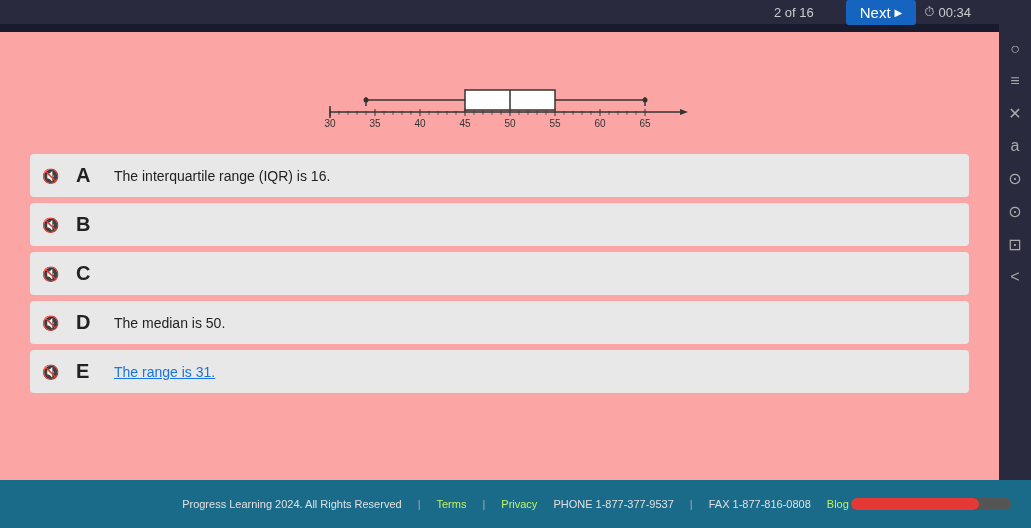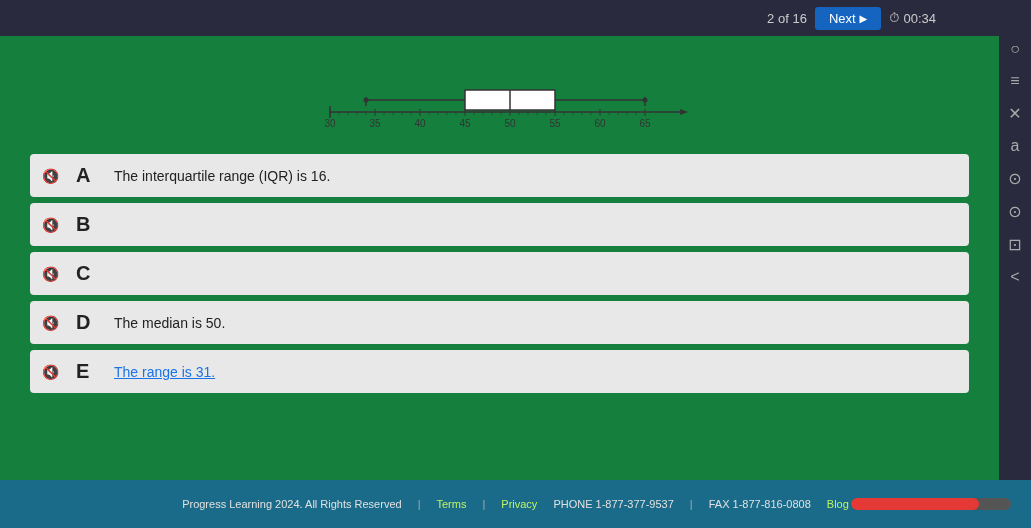--- a/index.html
+++ b/index.html
@@ -9,44 +9,45 @@
       width: 1031px;
       height: 528px;
       overflow: hidden;
       position: relative;
     }
 
     
     .top-bar {
       position: absolute;
       top: 0; left: 0; right: 0;
-      height: 36px;
+      height: 24px;
       background: #2a2a3e;
       display: flex;
       align-items: center;
       justify-content: flex-end;
-      padding-right: 95px;
+      padding-right: 60px;
       gap: 8px;
       z-index: 10;
     }
     .progress-label {
       color: #ccc;
       font-size: 13px;
     }
     .next-btn {
       background: #1565c0;
       color: white;
       border: none;
       padding: 4px 14px;
       border-radius: 3px;
-      font-size: 13px;
+      font-size: 15px;
       cursor: pointer;
       display: flex;
       align-items: center;
       gap: 4px;
+      margin-left: 24px;
     }
     .next-btn::after {
       content: '▶';
       font-size: 10px;
     }
     .timer {
       color: #ccc;
       font-size: 13px;
       display: flex;
       align-items: center;
@@ -77,21 +78,21 @@
       cursor: pointer;
     }
 
     
     .main-content {
       position: absolute;
       top: 32px;
       left: 0;
       right: 32px;
       bottom: 48px;
-      background: #15803d;
+      background: #fca5a5;
       padding: 20px 30px;
       overflow: hidden;
     }
 
     
     .boxplot-container {
       display: flex;
       justify-content: center;
       align-items: center;
       margin-bottom: 18px;

